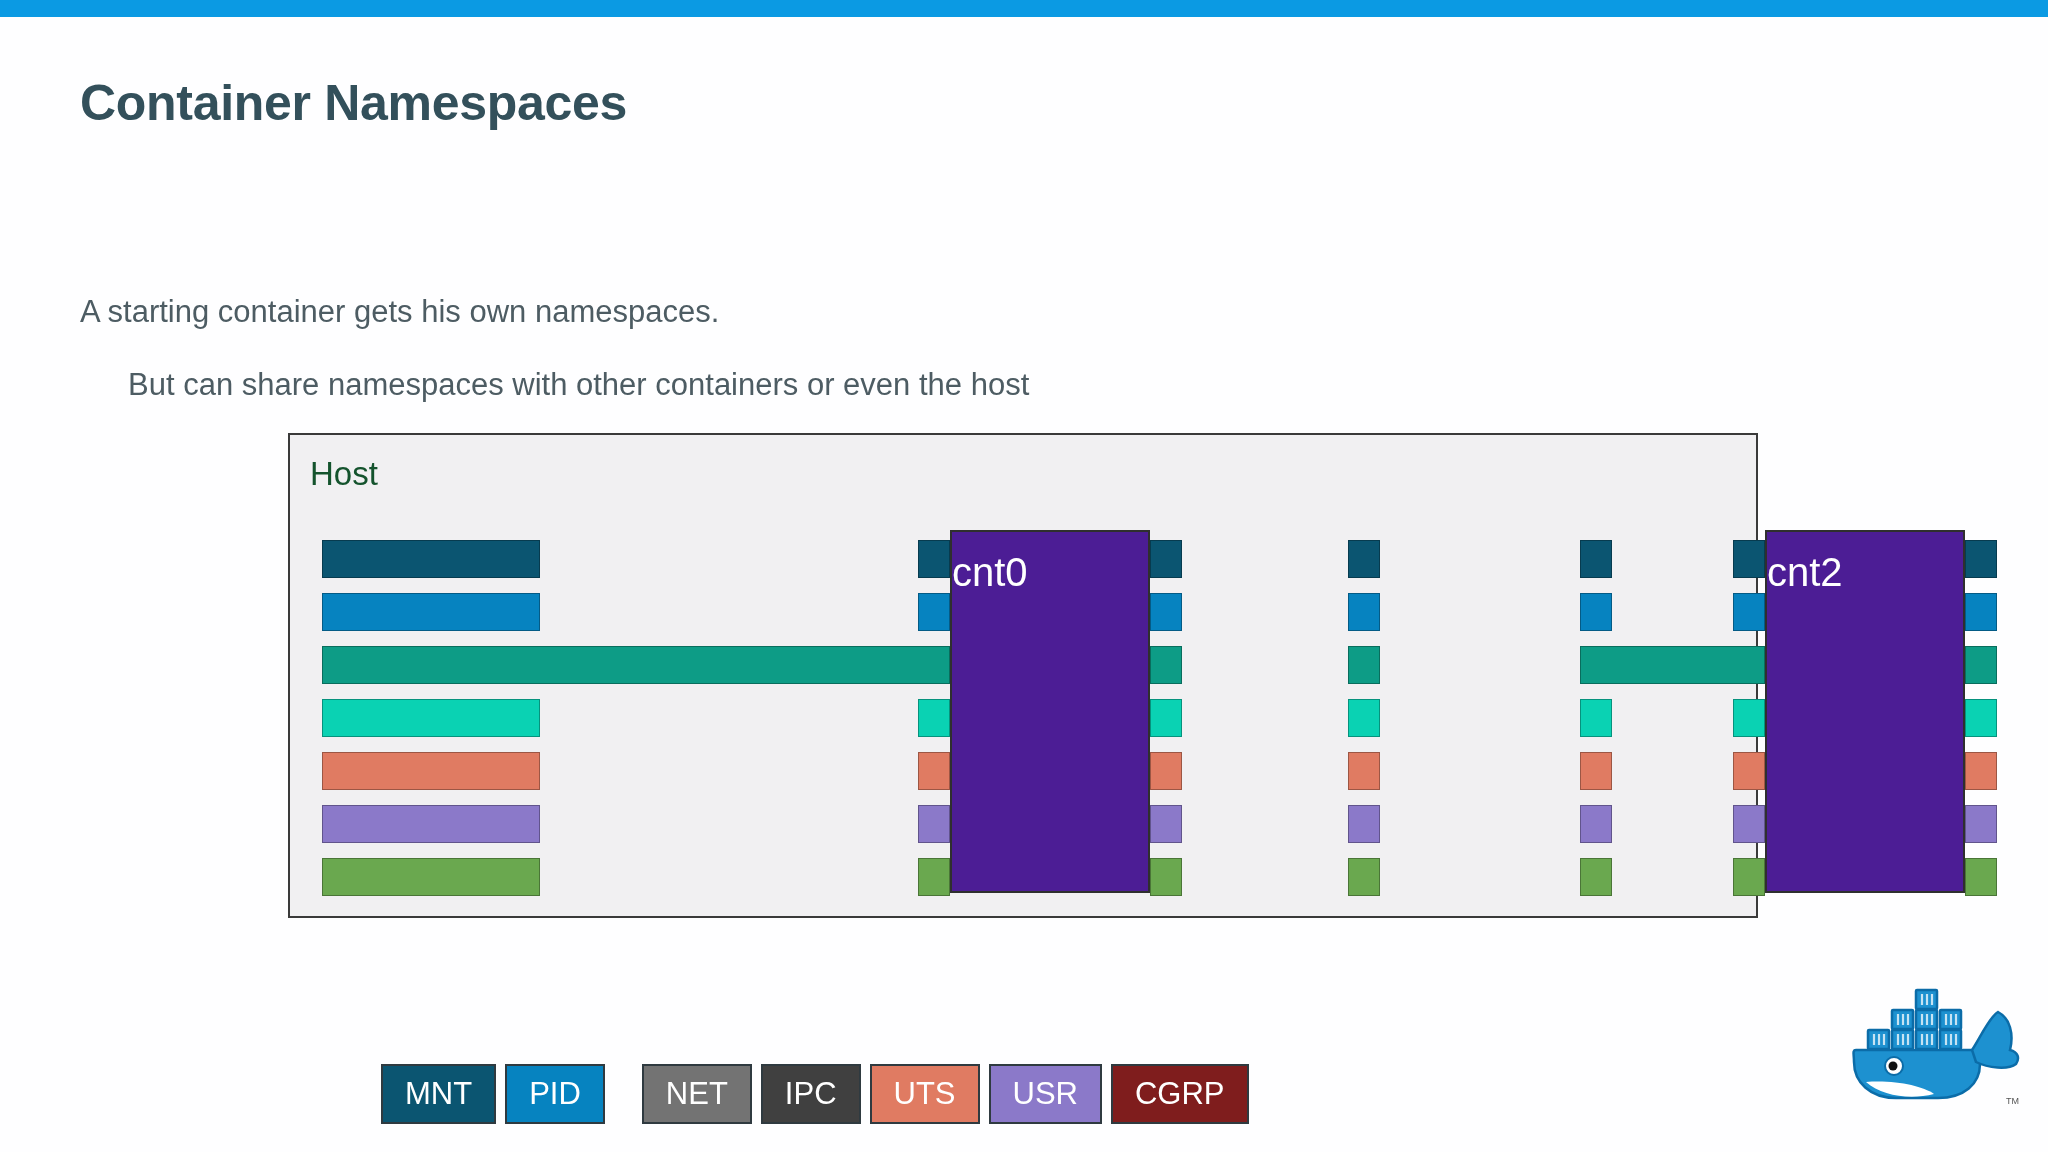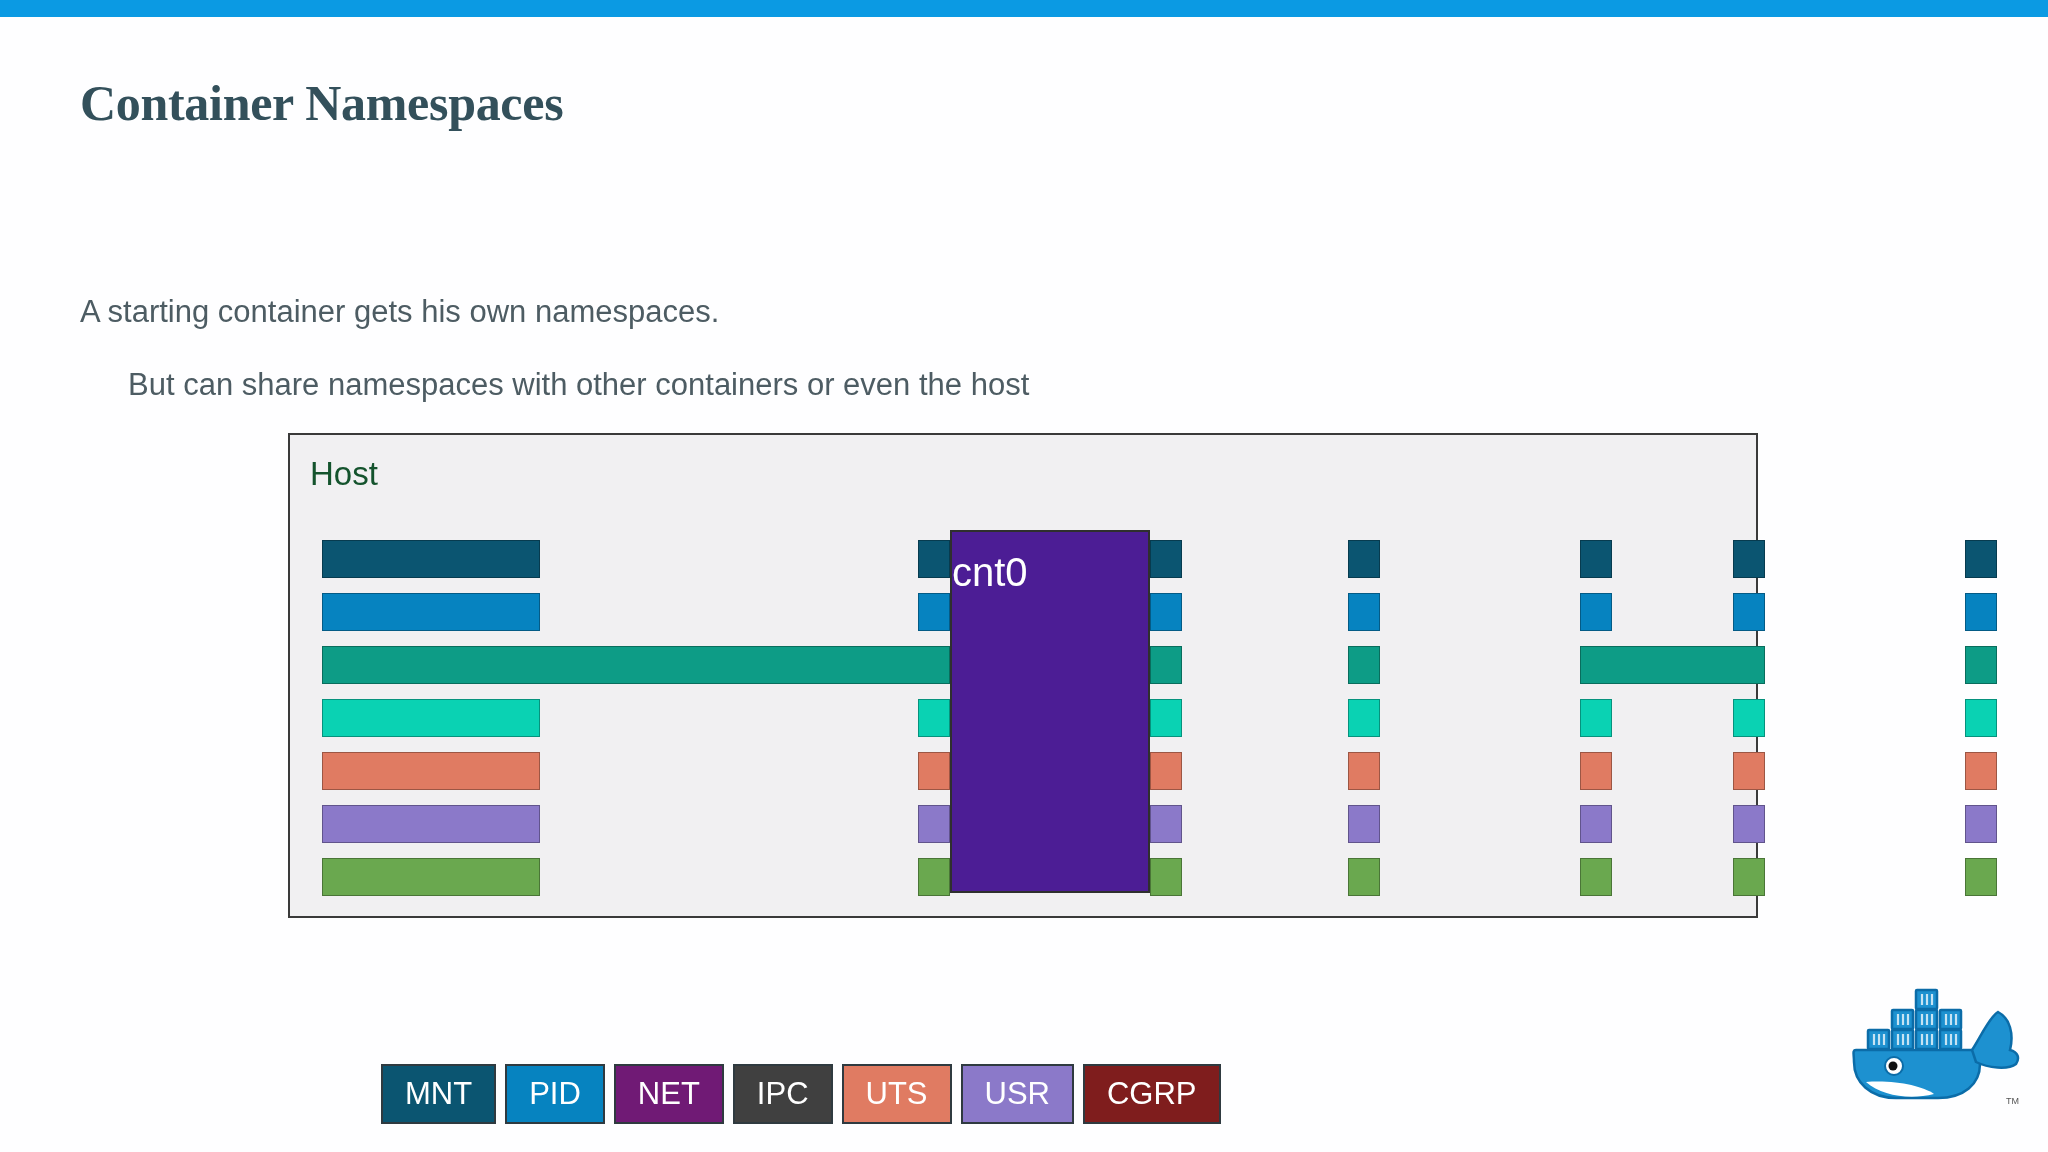--- a/index.html
+++ b/index.html
@@ -28,21 +28,20 @@
   
   #page-title {
     position: absolute;
     left: 80px;
     top: 74px;
     font-size: 50px;
     font-weight: bold;
     color: #33505b;
     letter-spacing: -0.3px;
     white-space: nowrap;
-    font-family: Liberation Serif, serif;
   }
 
   
   .body-line {
     position: absolute;
     left: 80px;
     font-size: 31px;
     color: #4d5c63;
     white-space: nowrap;
   }
@@ -203,27 +202,28 @@
       <div class="ns-row" style="top: 423px; height: 38px;">
         <div class="seg" style="left: 32px; width: 218px; height: 38px; background: rgb(106, 168, 79);"></div>
         <div class="seg" style="left: 628px; width: 32px; height: 38px; background: rgb(106, 168, 79);"></div>
         <div class="seg" style="left: 860px; width: 32px; height: 38px; background: rgb(106, 168, 79);"></div>
         <div class="seg" style="left: 1058px; width: 32px; height: 38px; background: rgb(106, 168, 79);"></div>
         <div class="seg" style="left: 1290px; width: 32px; height: 38px; background: rgb(106, 168, 79);"></div>
         <div class="seg" style="left: 1443px; width: 32px; height: 38px; background: rgb(106, 168, 79);"></div>
         <div class="seg" style="left: 1675px; width: 32px; height: 38px; background: rgb(106, 168, 79);"></div>
       </div>
       <div class="cnt-box" style="left: 660px; top: 95px; width: 200px; height: 363px;">cnt0</div>
+      <div class="cnt-box" style="left: 1475px; top: 95px; width: 200px; height: 363px;">cnt2</div>
     </div>
 </div>
 
 <div id="legend">
     <div class="legend-item" style="background: rgb(11, 85, 113);">MNT</div>
     <div class="legend-item" style="background: rgb(6, 131, 192);">PID</div>
-    <div class="legend-item" style="background: #701a75;">NET</div>
+    <div class="legend-item" style="background: #737373; margin-left: 28px;">NET</div>
     <div class="legend-item" style="background: #404040;">IPC</div>
     <div class="legend-item" style="background: rgb(224, 123, 98);">UTS</div>
     <div class="legend-item" style="background: rgb(139, 121, 201);">USR</div>
     <div class="legend-item" style="background: #7f1d1d;">CGRP</div>
   </div>
 
 <div id="docker-logo">
   <svg viewBox="0 0 190 140" width="190" height="140">
     <g stroke="#0b6ca8" stroke-width="2.5" fill="#1d91d0">
       <rect x="30" y="58" width="21" height="19" rx="1"></rect>

